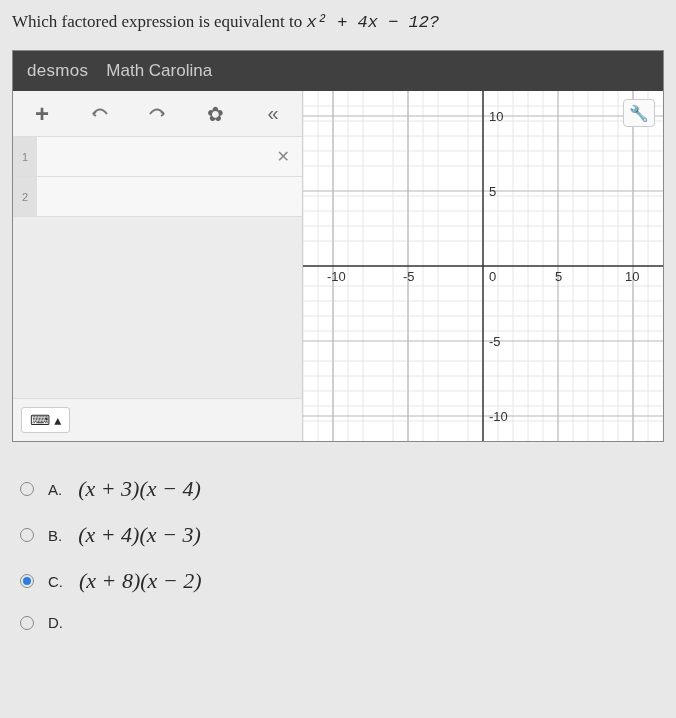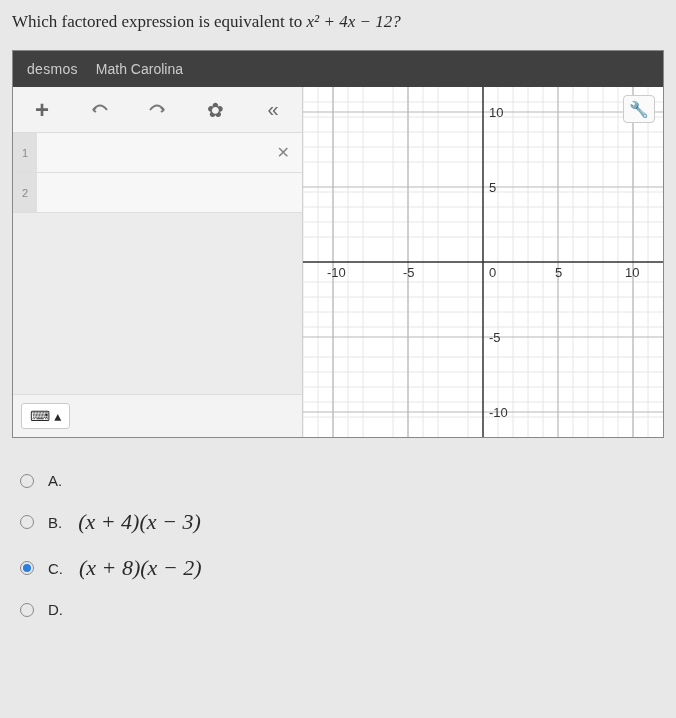--- a/index.html
+++ b/index.html
@@ -11,35 +11,35 @@
       padding: 12px;
       color: #2a2a2a;
     }
     .question {
       font-size: 17px;
       margin-bottom: 18px;
       font-family: 'Times New Roman', serif;
     }
     .question .math {
       font-style: italic;
-      font-family: Liberation Serif, serif;
+      font-family: Liberation Mono, monospace;
     }
     .desmos-container {
       border: 1px solid #888;
       background: #fff;
       margin-bottom: 20px;
       width: 100%;
     }
     .desmos-header {
       background: #404040;
       color: #ccc;
       display: flex;
       align-items: center;
       padding: 10px 14px;
-      font-size: 14px;
+      font-size: 17px;
       gap: 18px;
     }
     .desmos-brand { font-weight: 400; letter-spacing: 0.3px; }
     .desmos-main {
       display: flex;
       height: 350px;
     }
     .left-panel {
       width: 290px;
       border-right: 1px solid #d0d0d0;
@@ -276,20 +276,21 @@
         <text class="axis-label" x="186" y="330">-10</text>
       </svg>
     </div>
   </div>
 </div>
 
 <div class="answers">
   <div class="answer-option">
     <div class="radio"></div>
     <span class="opt-letter">A.</span>
+    <span class="opt-math">(x + 3)(x − 4)</span>
   </div>
   <div class="answer-option">
     <div class="radio"></div>
     <span class="opt-letter">B.</span>
     <span class="opt-math">(x + 4)(x − 3)</span>
   </div>
   <div class="answer-option">
     <div class="radio selected"></div>
     <span class="opt-letter">C.</span>
     <span class="opt-math">(x + 8)(x − 2)</span>

